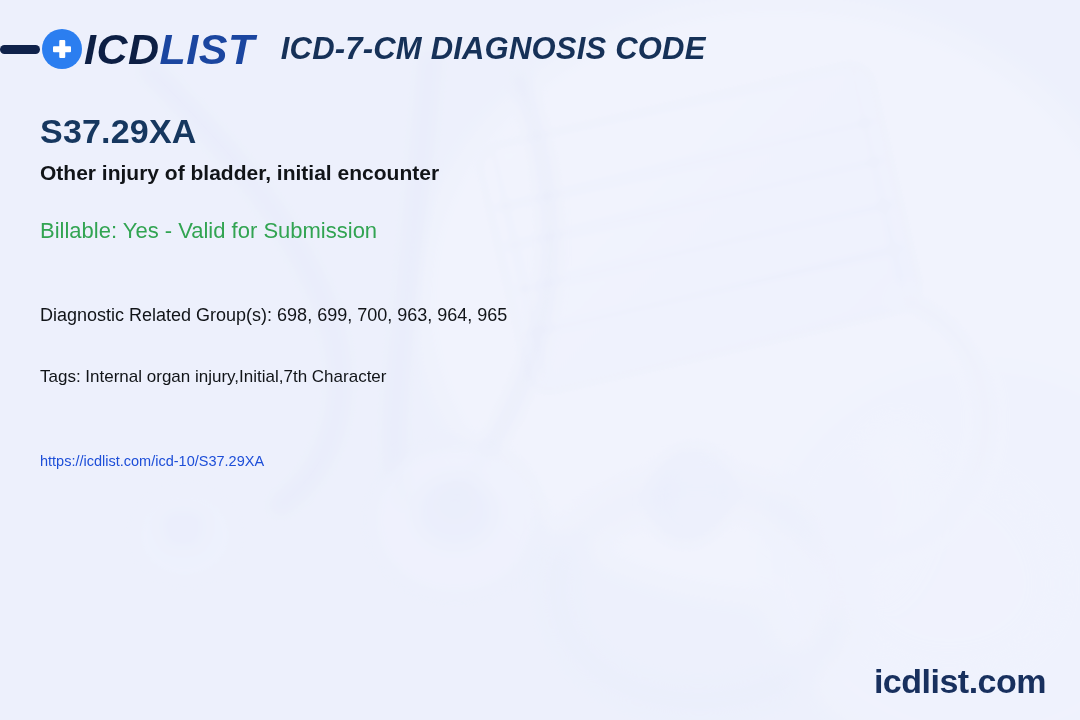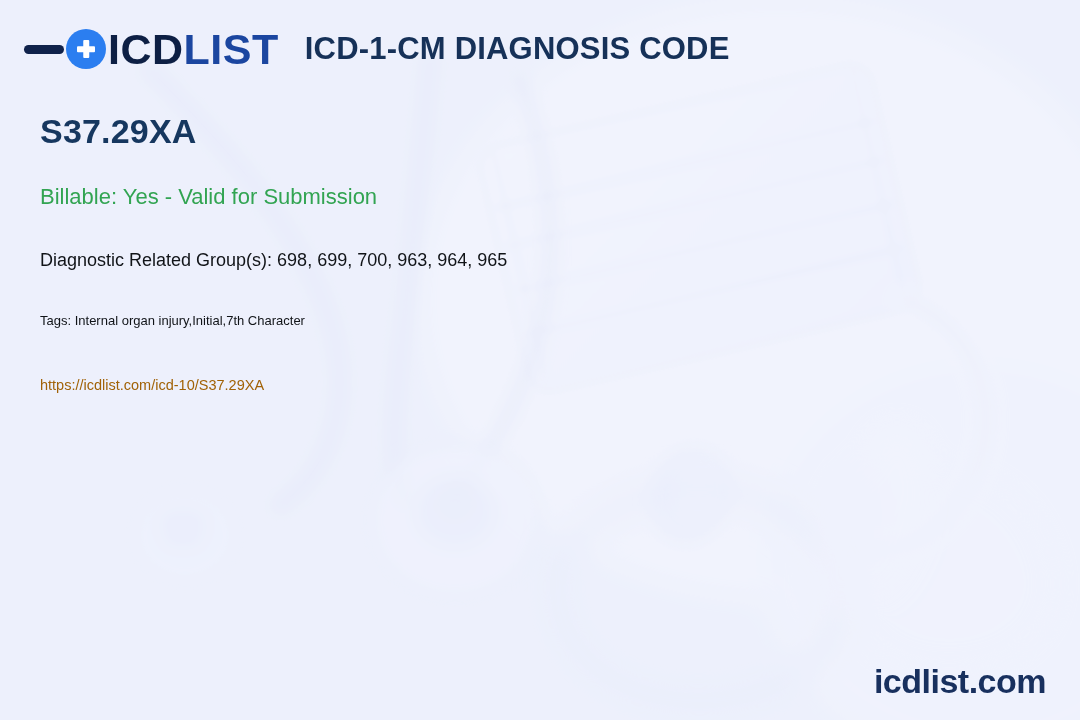--- a/index.html
+++ b/index.html
@@ -39,22 +39,22 @@
 
   
   .header {
     position: absolute;
     top: 0;
     left: 0;
     width: 1080px;
     height: 98px;
     display: flex;
     align-items: center;
-    padding-left: 24px;
     box-sizing: border-box;
+    font-style: italic;
   }
 
   .logo {
     display: flex;
     align-items: center;
     height: 48px;
   }
   .logo-dash {
     width: 40px;
     height: 9px;
@@ -137,37 +137,37 @@
 
   .billable {
     margin-top: 33px;
     font-size: 22px;
     font-weight: 400;
     color: #32a452;
     line-height: 1.2;
   }
 
   .drg {
-    margin-top: 40px;
+    margin-top: 60px;
     font-size: 18px;
     color: #111418;
     line-height: 1.2;
   }
 
   .tags {
     margin-top: 41px;
-    font-size: 13px;
+    font-size: 17px;
     color: #111418;
     line-height: 1.2;
   }
 
   .url {
-    margin-top: 48px;
+    margin-top: 65px;
     font-size: 14.5px;
-    color: #a16207;
+    color: #1d4ed8;
     line-height: 1.2;
   }
 
   
   .watermark {
     position: absolute;
     right: 34px;
     bottom: 22px;
     font-size: 34px;
     font-weight: 700;
@@ -272,25 +272,26 @@
       <rect x="0" y="0" width="1080" height="720" fill="#f2f4fd" opacity="0.35"></rect>
     </svg>
   </div>
 
   <div class="header">
     <div class="logo">
       <span class="logo-dash"></span>
       <span class="logo-plus-circle"></span>
       <span class="logo-word"><span class="seg-icd">ICD</span><span class="seg-list">LIST</span></span>
     </div>
-    <div class="header-title">ICD-1-CM DIAGNOSIS CODE</div>
+    <div class="header-title">ICD-7-CM DIAGNOSIS CODE</div>
   </div>
 
   <div class="content">
     <div class="code">S37.29XA</div>
+    <div class="description">Other injury of bladder, initial encounter</div>
     <div class="billable">Billable: Yes - Valid for Submission</div>
     <div class="drg">Diagnostic Related Group(s): 698, 699, 700, 963, 964, 965</div>
     <div class="tags">Tags: Internal organ injury,Initial,7th Character</div>
     <div class="url">https://icdlist.com/icd-10/S37.29XA</div>
   </div>
 
   <div class="watermark">icdlist.com</div>
 
 </div>
 

